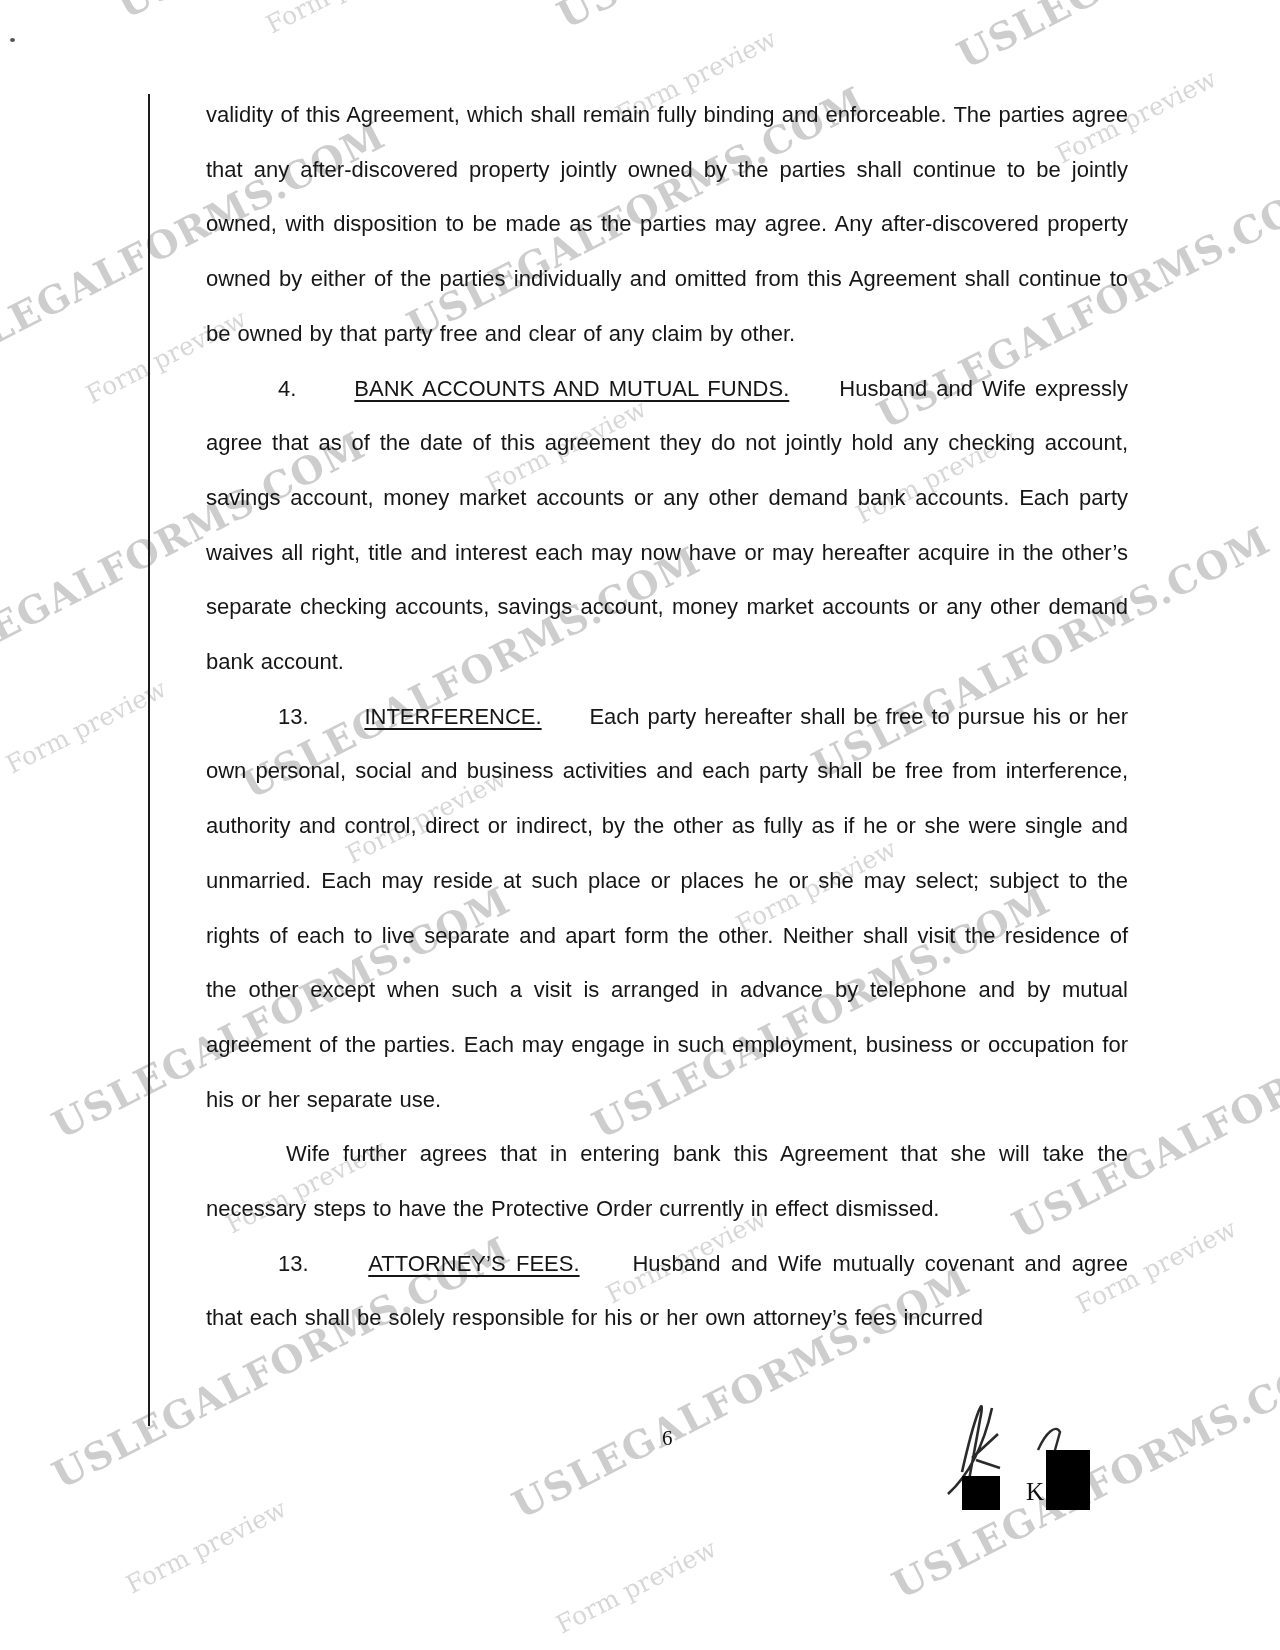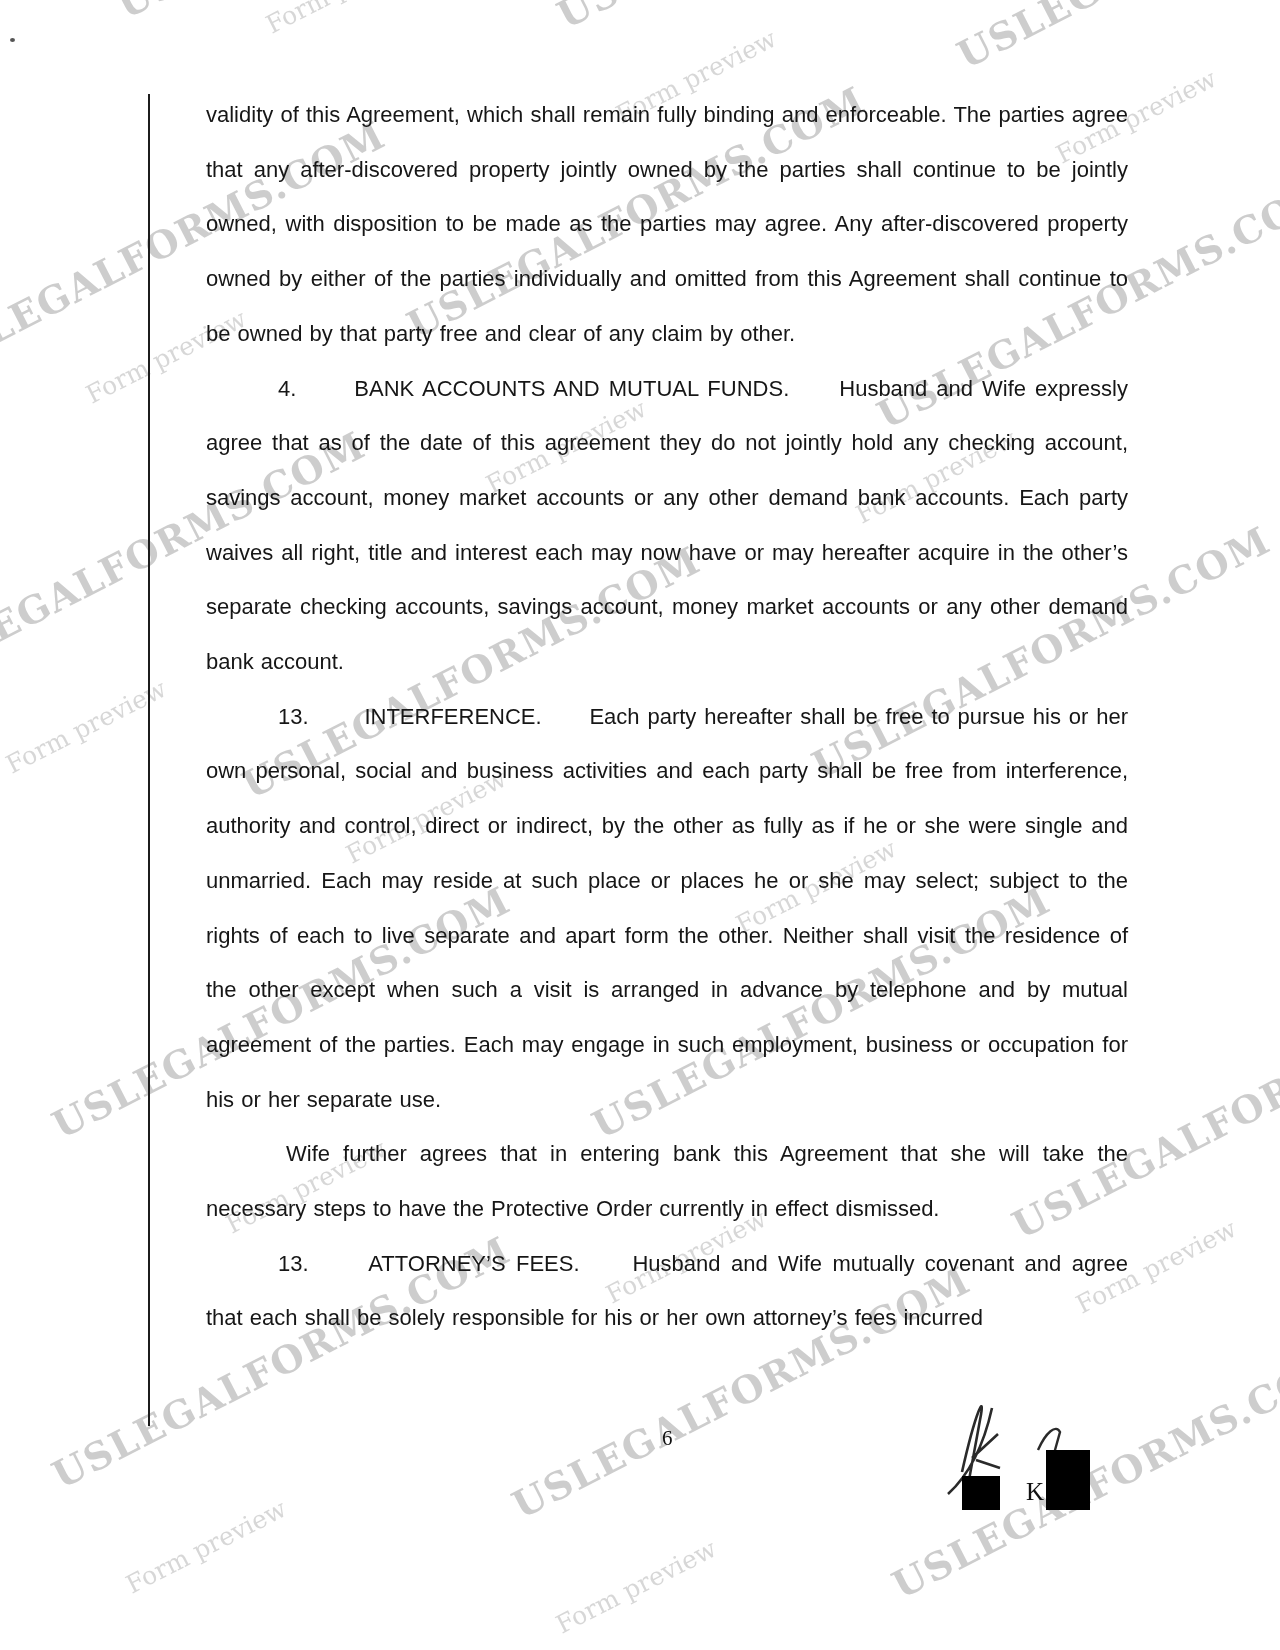--- a/index.html
+++ b/index.html
@@ -26,21 +26,21 @@
 
   
   .content { position:absolute; left:206px; top:88px; width:922px; z-index:2;
              font-size:22px; line-height:54.7px; color:#161616;
              text-align:justify; word-spacing:1px; }
   .para { margin:0; }
   .para.indent { text-indent:72px; }
   .para.indent-wife { text-indent:80px; }
   .tab  { display:inline-block; width:40px; height:1px; }
   .gap  { display:inline-block; width:32px; height:1px; }
-  .heading { text-underline-offset:4px;margin-top:21px; }
+  .heading { text-decoration:underline; text-underline-offset:4px;margin-top:21px; }
 
   .page-number { position:absolute; left:662px; top:1426px; z-index:2;
                  font-family:"Liberation Serif", serif; font-size:21px; color:#111; }
 
   .signature { position:absolute; left:920px; top:1372px; z-index:3; }
 </style>
 </head>
 <body>
 
 <div class="page">

